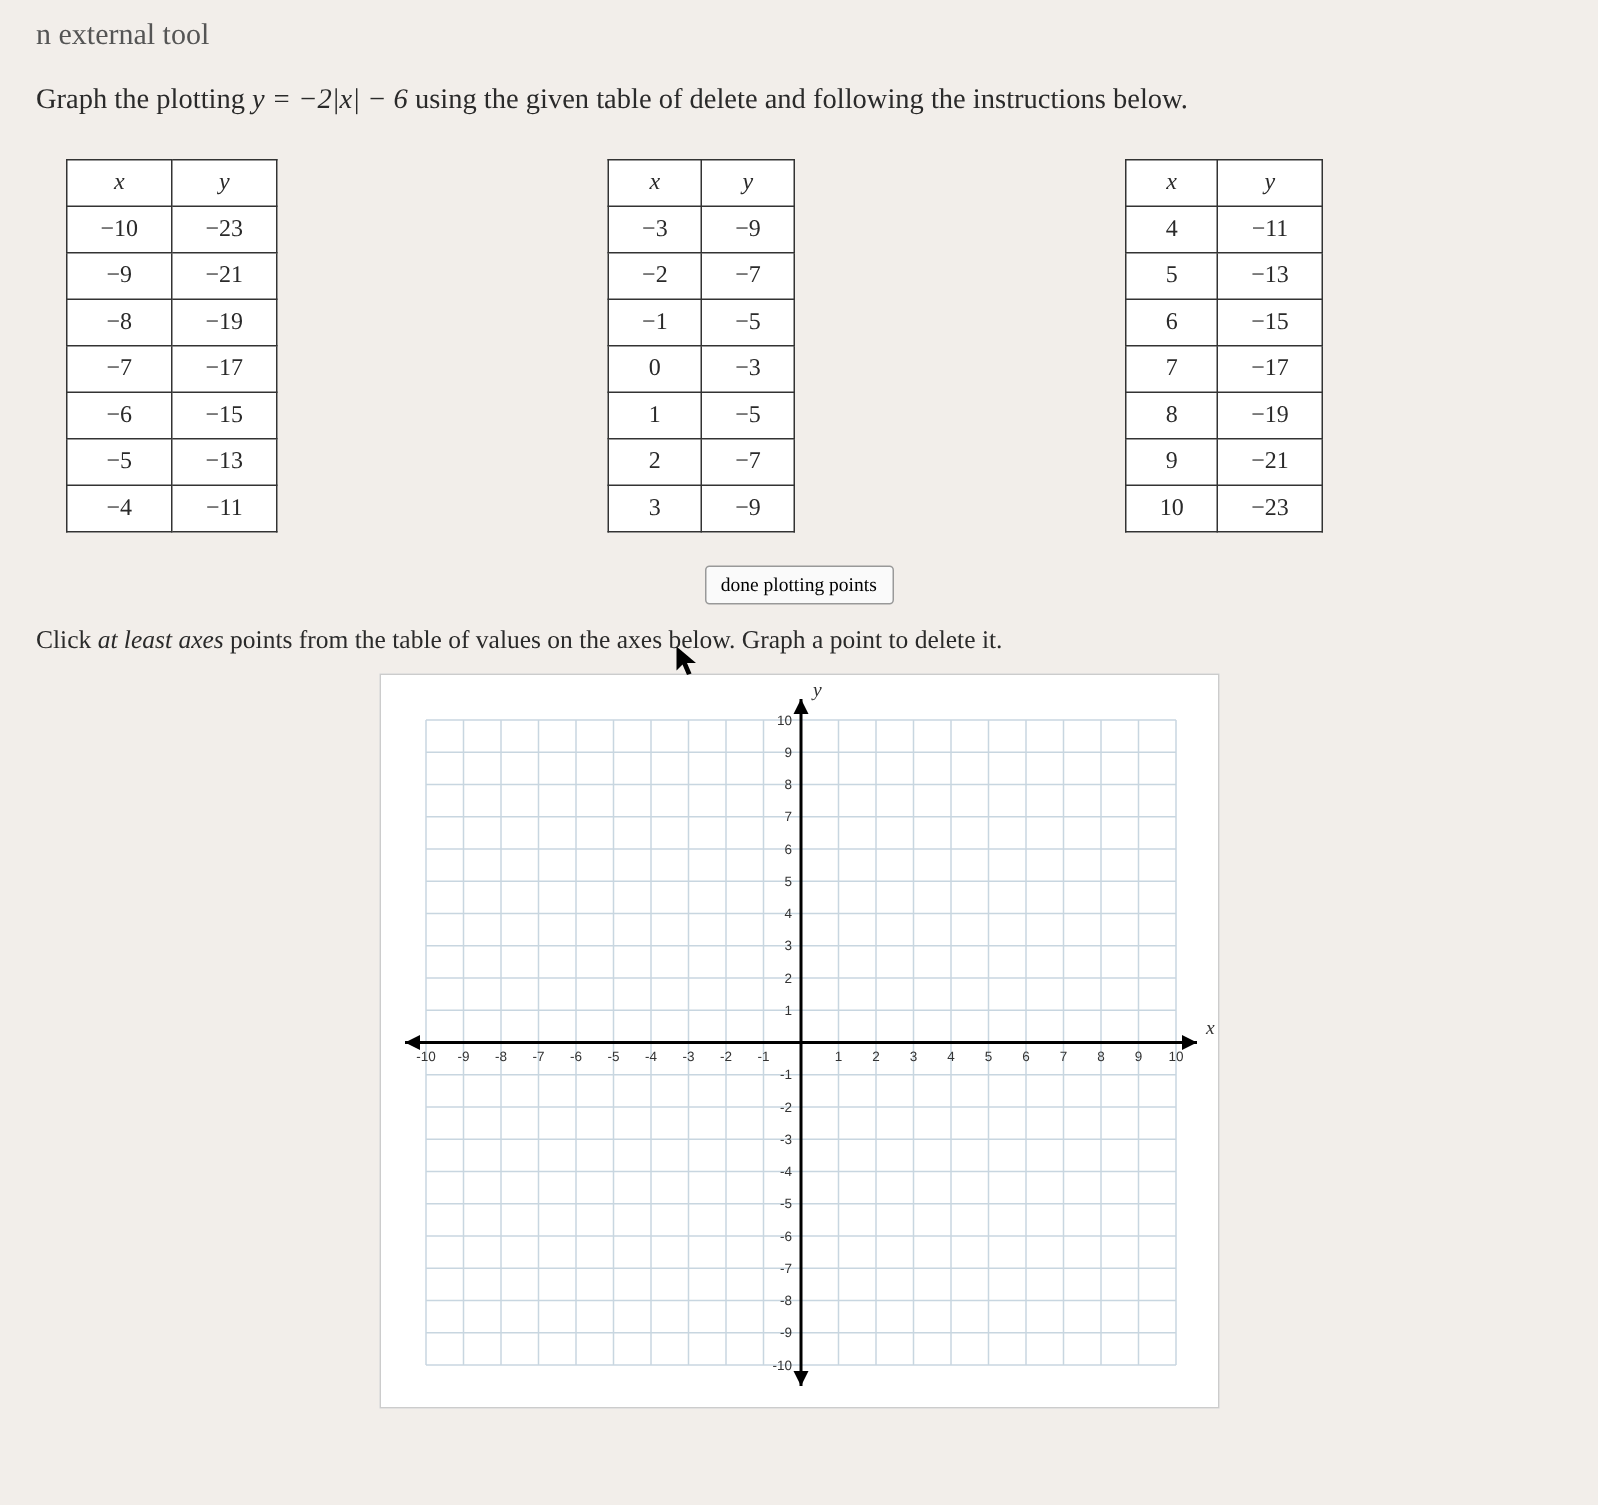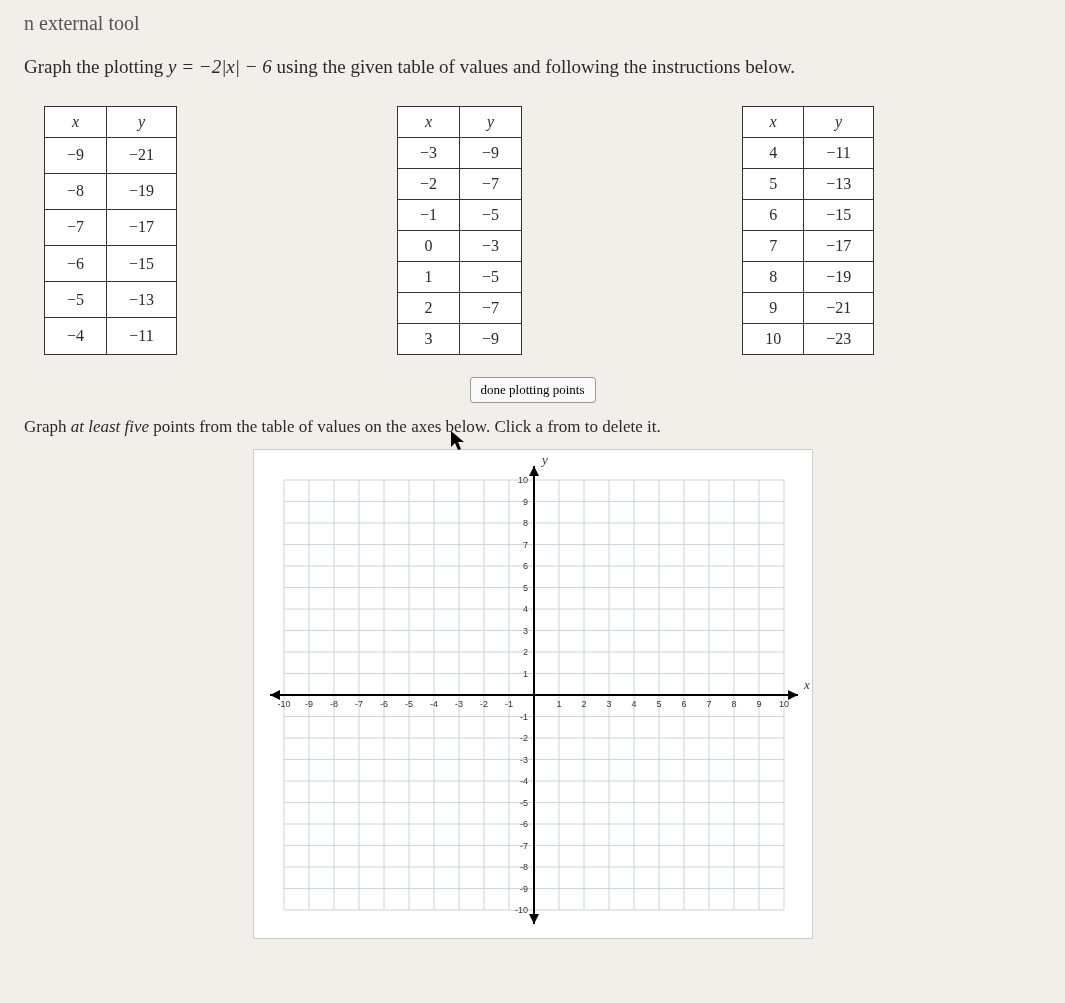--- a/index.html
+++ b/index.html
@@ -85,33 +85,37 @@
     }
   </style>
 </head>
 <body>
 
 <div class="header-text">n external tool</div>
 
 <div class="instruction">
   <span>Graph the plotting </span>
   <span class="math">y = −2|x| − 6</span>
-  <span> using the given table of values and following the instructions below.</span>
+  <span> using the given table of delete and following the instructions below.</span>
 </div>
 
 <div class="tables-row">
   <table class="data-table">
     <thead>
       <tr>
         <th>x</th>
         <th>y</th>
       </tr>
     </thead>
     <tbody id="tbody-0">
         <tr>
+          <td>−10</td>
+          <td>−23</td>
+        </tr>
+        <tr>
           <td>−9</td>
           <td>−21</td>
         </tr>
         <tr>
           <td>−8</td>
           <td>−19</td>
         </tr>
         <tr>
           <td>−7</td>
           <td>−17</td>
@@ -208,23 +212,23 @@
         </tr>
       </tbody>
   </table>
 </div>
 
 <div class="button-wrapper">
   <button class="done-btn">done plotting points</button>
 </div>
 
 <div class="plot-instruction">
-  <span>Graph </span>
-  <em>at least five</em>
-  <span> points from the table of values on the axes below. Click a from to delete it.</span>
+  <span>Click </span>
+  <em>at least axes</em>
+  <span> points from the table of values on the axes below. Graph a point to delete it.</span>
 </div>
 
 <div class="graph-container">
   <span class="cursor-icon">
     <svg width="18" height="22" viewBox="0 0 18 22">
       <path d="M2 2 L2 18 L6 14 L9 21 L12 20 L9 13 L15 13 Z" fill="#000"></path>
     </svg>
   </span>
   <svg class="grid" id="grid-svg" width="560" height="490">
       <line x1="30" y1="30" x2="30" y2="460" stroke="#c8d6e0" stroke-width="1"></line>

